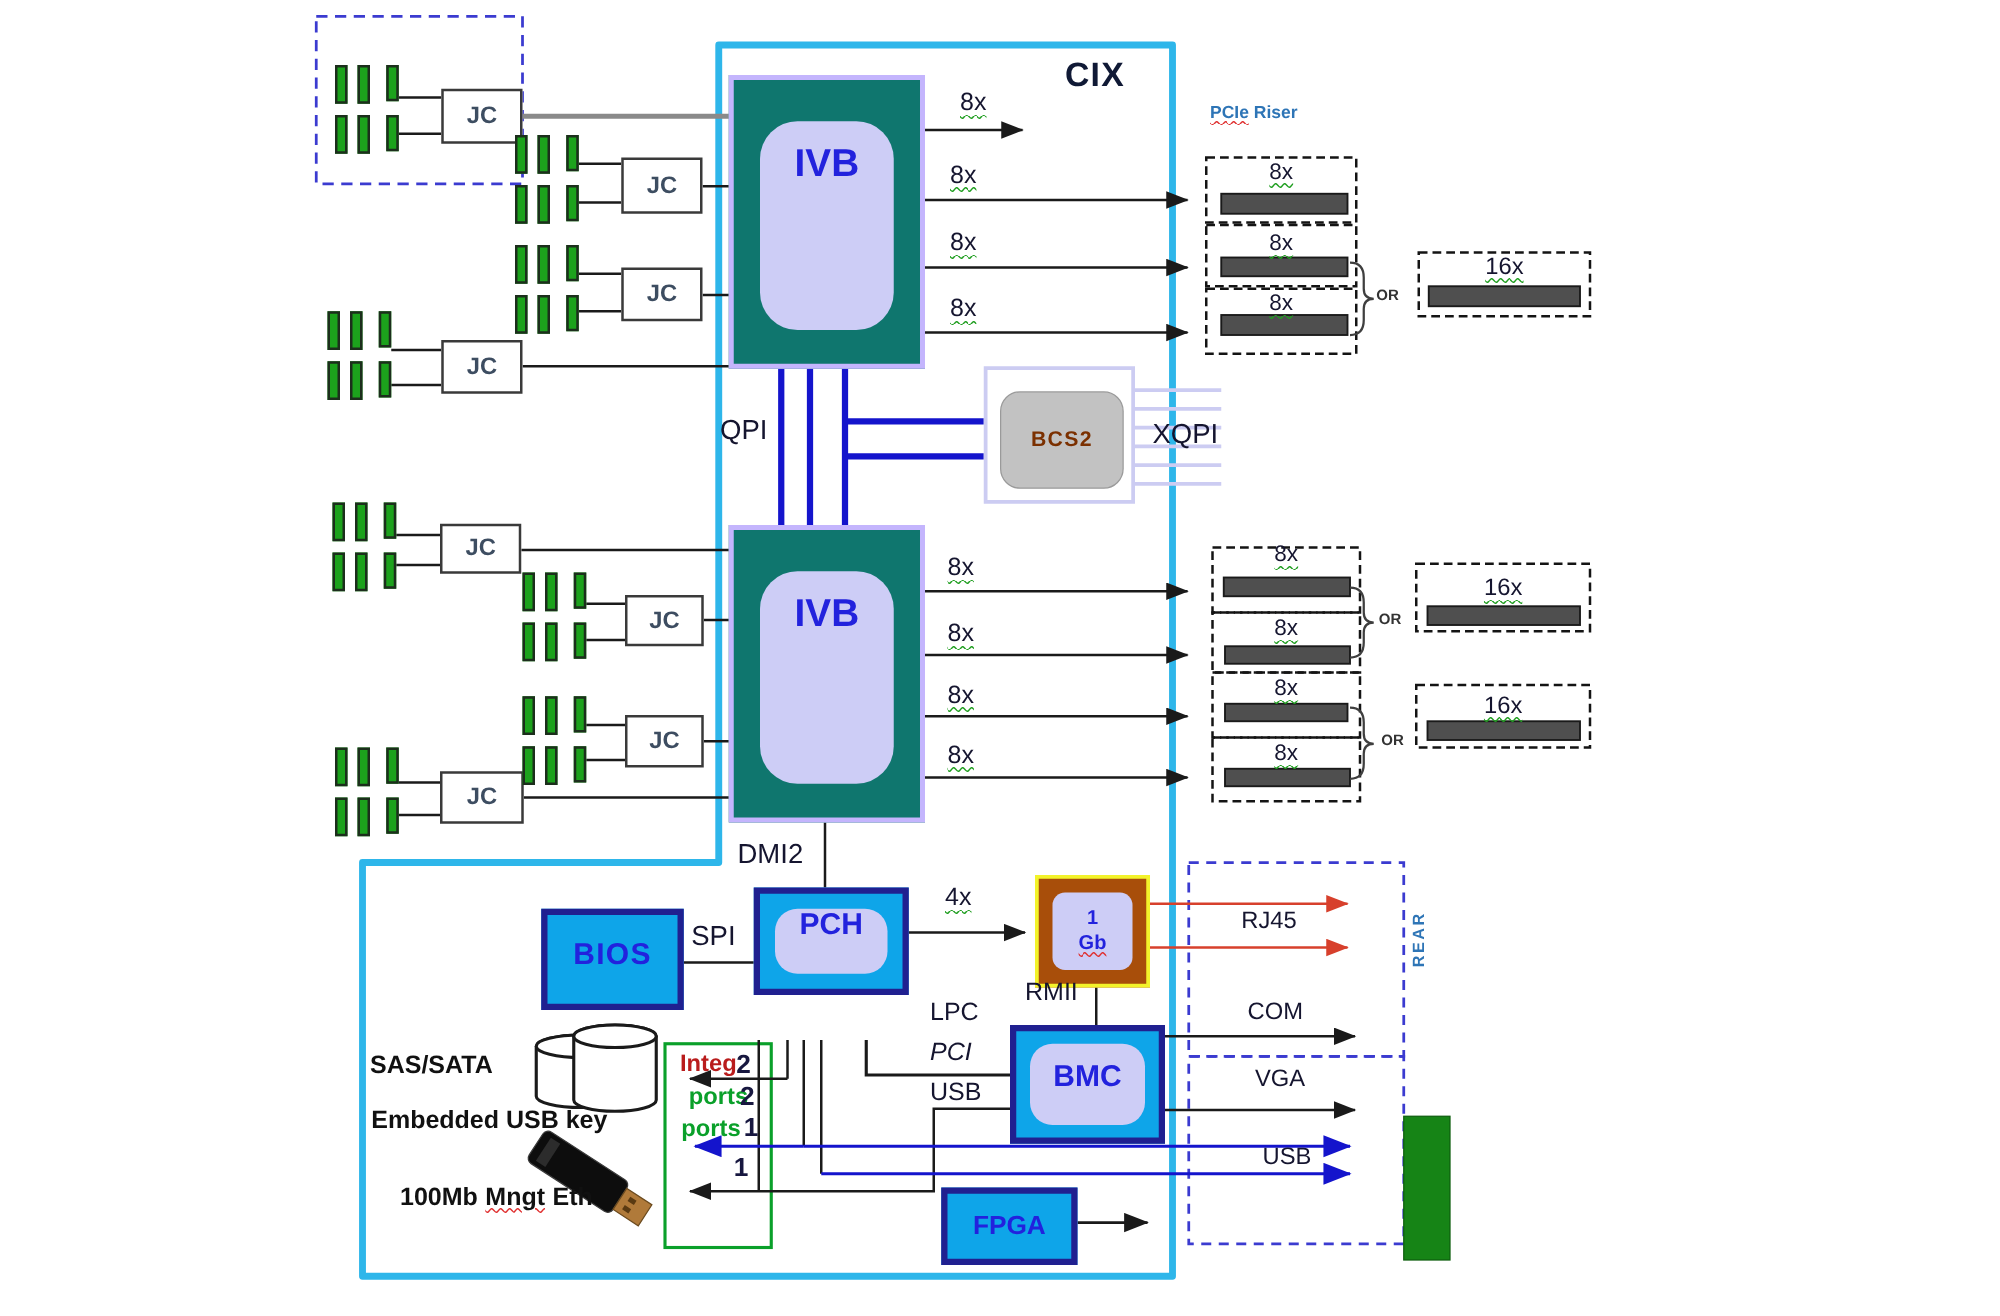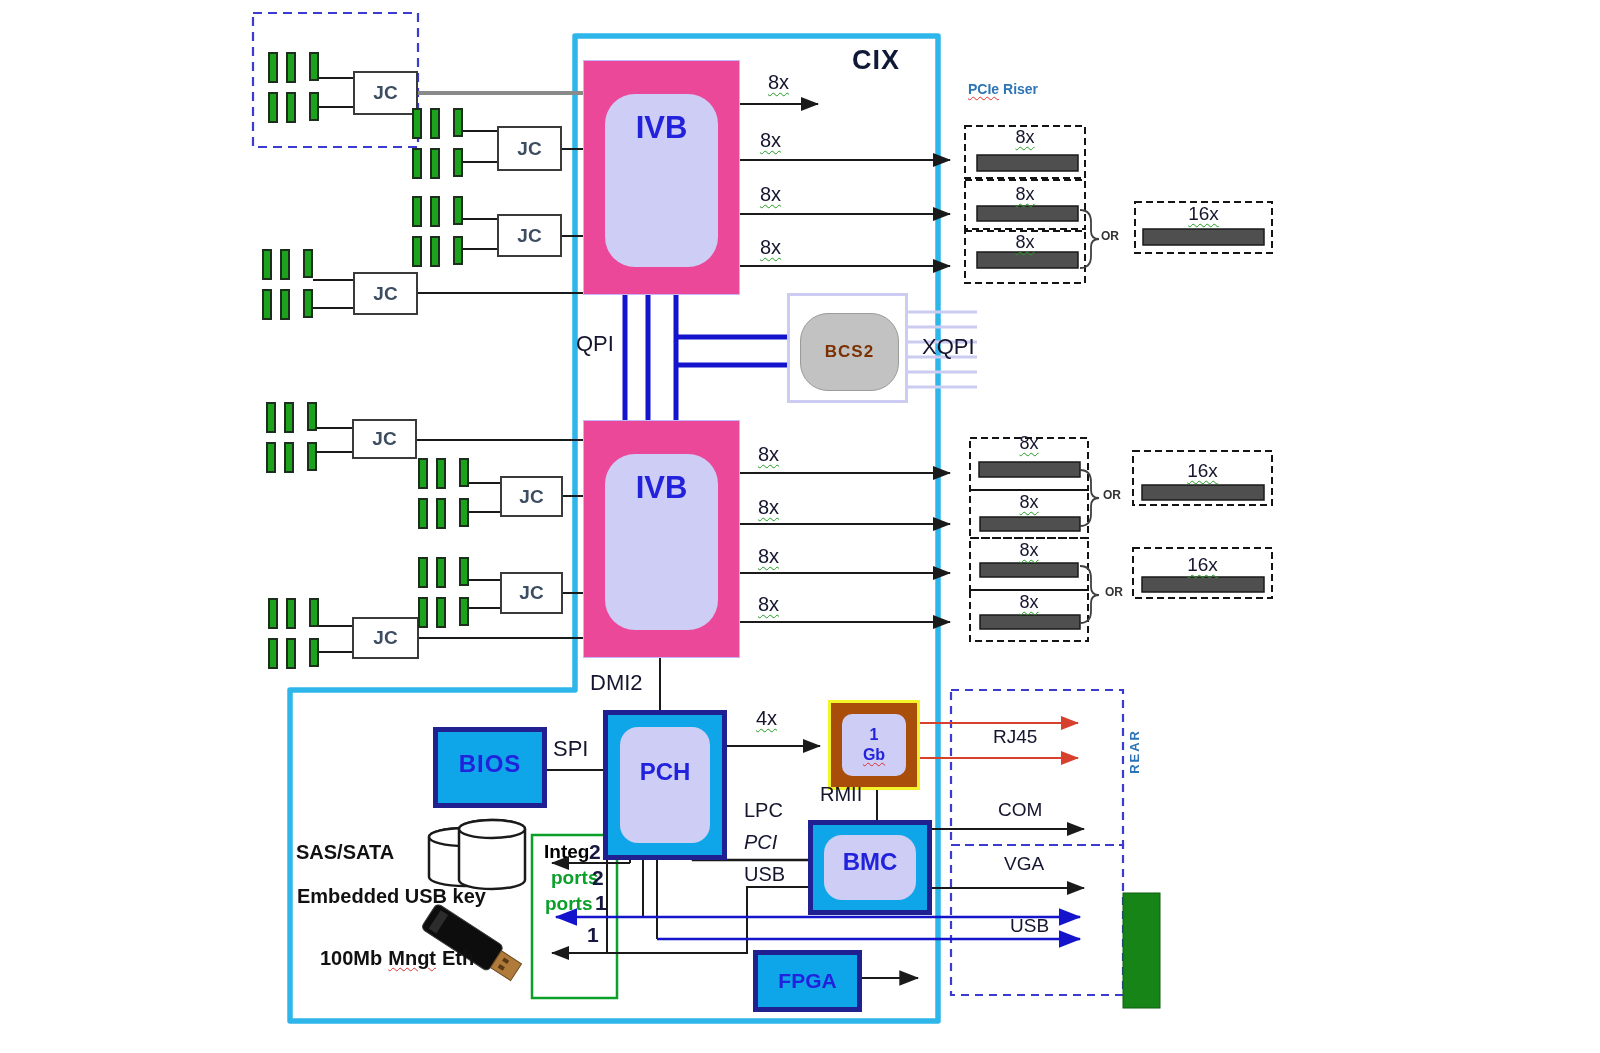--- a/index.html
+++ b/index.html
@@ -4,21 +4,21 @@
 <style>
   html,body{margin:0;padding:0;background:#fff;}
   #stage{position:relative;width:1600px;height:1053px;background:#fff;overflow:hidden;
          font-family:"Liberation Sans",sans-serif;}
   #wires{position:absolute;left:0;top:0;z-index:1;}
   .lab{position:absolute;color:#15152f;white-space:nowrap;z-index:3;line-height:1.1;}
   .b{font-weight:bold;}
   .ctr{text-align:center;}
   .wg{text-decoration:underline wavy #1f9e1f;text-decoration-thickness:1px;text-underline-offset:3px;}
   .wr{text-decoration:underline wavy #e03030;text-decoration-thickness:1px;text-underline-offset:2px;}
-  .cpu{position:absolute;box-sizing:border-box;background:#ec4899;border:1px solid #c4b5fd;z-index:2;}
+  .cpu{position:absolute;box-sizing:border-box;background:#0f766e;border:4px solid #c4b5fd;z-index:2;}
   .cpu-inner{position:absolute;left:21px;right:21px;top:33px;bottom:27px;background:#CDCDF6;
              border-radius:30px;text-align:center;}
   .cpu-inner .chipname{display:inline-block;margin-top:16px;font-size:31px;}
   .chipname{color:#2222DD;font-weight:bold;}
   .navy-frame{position:absolute;box-sizing:border-box;background:#0ea5e9;border:5px solid #202090;z-index:2;}
   .lav{position:absolute;background:#CDCDF6;border-radius:18px;display:flex;align-items:center;justify-content:center;}
   .jc{position:absolute;box-sizing:border-box;background:#fff;border:2px solid #3a3a3a;display:flex;
       align-items:center;justify-content:center;font-weight:bold;font-size:19px;color:#3d4d61;z-index:2;}
   .dg{position:absolute;z-index:2;}
   .drow{display:flex;align-items:flex-start;height:31px;margin-bottom:9px;}
@@ -316,26 +316,26 @@
         <span class="dimm last"></span>
       </div>
   <div class="drow">
         <span class="dimm"></span>
         <span class="dimm"></span>
         <span class="dimm last"></span>
       </div>
 </div>
 
 <div style="position:absolute;left:787px;top:293px;width:121px;height:110px;box-sizing:border-box;background:#fff;border:3px solid #CCCCF2;z-index:2;">
-  <div style="position:absolute;left:10px;top:17px;width:97px;height:76px;background:#C2C2C2;border:1px solid #9a9a9a;border-radius:28px;display:flex;align-items:center;justify-content:center;">
+  <div style="position:absolute;left:10px;top:17px;width:97px;height:76px;background:#C2C2C2;border:1px solid #9a9a9a;border-radius:16px;display:flex;align-items:center;justify-content:center;">
     <span class="b" style="color:#7B3000;font-size:17px;letter-spacing:1px;">BCS2</span>
   </div>
 </div>
 
-<div class="navy-frame" style="left:603px;top:710px;width:124px;height:150px;">
+<div class="navy-frame" style="left:603px;top:710px;width:124px;height:86px;">
   <div class="lav" style="left:12px;right:12px;top:12px;bottom:12px;padding-bottom:26px;">
     <span class="chipname" style="font-size:24px;">PCH</span>
   </div>
 </div>
 <div class="navy-frame" style="left:433px;top:727px;width:114px;height:81px;display:flex;align-items:center;justify-content:center;">
   <span class="chipname" style="font-size:24px;letter-spacing:1px;margin-bottom:8px;">BIOS</span>
 </div>
 <div class="navy-frame" style="left:808px;top:820px;width:124px;height:95px;">
   <div class="lav" style="left:11px;right:11px;top:10px;bottom:10px;padding-bottom:12px;">
     <span class="chipname" style="font-size:24px;">BMC</span>
@@ -401,21 +401,21 @@
 <div class="lab" style="left:1004px;top:854px;font-size:19px;">VGA</div>
 <div class="lab" style="left:1010px;top:916px;font-size:19px;">USB</div>
 <div class="lab b rear-lab" style="left:1128px;top:729px;font-size:13px;color:#2E75B6;">REAR</div>
 
 <div class="lab b" style="left:296px;top:841px;font-size:20px;color:#111;">SAS/SATA</div>
 <div class="lab b" style="left:297px;top:885px;font-size:20px;color:#111;">Embedded USB key</div>
 <div class="lab b" style="left:320px;top:947px;font-size:20px;color:#111;">
   <span style="margin-right:6px;">100Mb</span><span class="wr" style="margin-right:6px;">Mngt</span><span>Eth</span>
 </div>
 
-<div class="lab b" style="left:544px;top:842px;font-size:19px;color:#000000;">Integ</div>
+<div class="lab b" style="left:544px;top:842px;font-size:19px;color:#b91c1c;">Integ</div>
 <div class="lab b" style="left:551px;top:868px;font-size:19px;color:#0AA02A;">ports</div>
 <div class="lab b" style="left:545px;top:894px;font-size:19px;color:#0AA02A;">ports</div>
 <div class="lab b" style="left:589px;top:840px;font-size:21px;color:#17173f;">2</div>
 <div class="lab b" style="left:592px;top:866px;font-size:21px;color:#17173f;">2</div>
 <div class="lab b" style="left:595px;top:891px;font-size:21px;color:#17173f;">1</div>
 <div class="lab b" style="left:587px;top:923px;font-size:21px;color:#17173f;">1</div>
 
 </div>
 
 </body></html>

